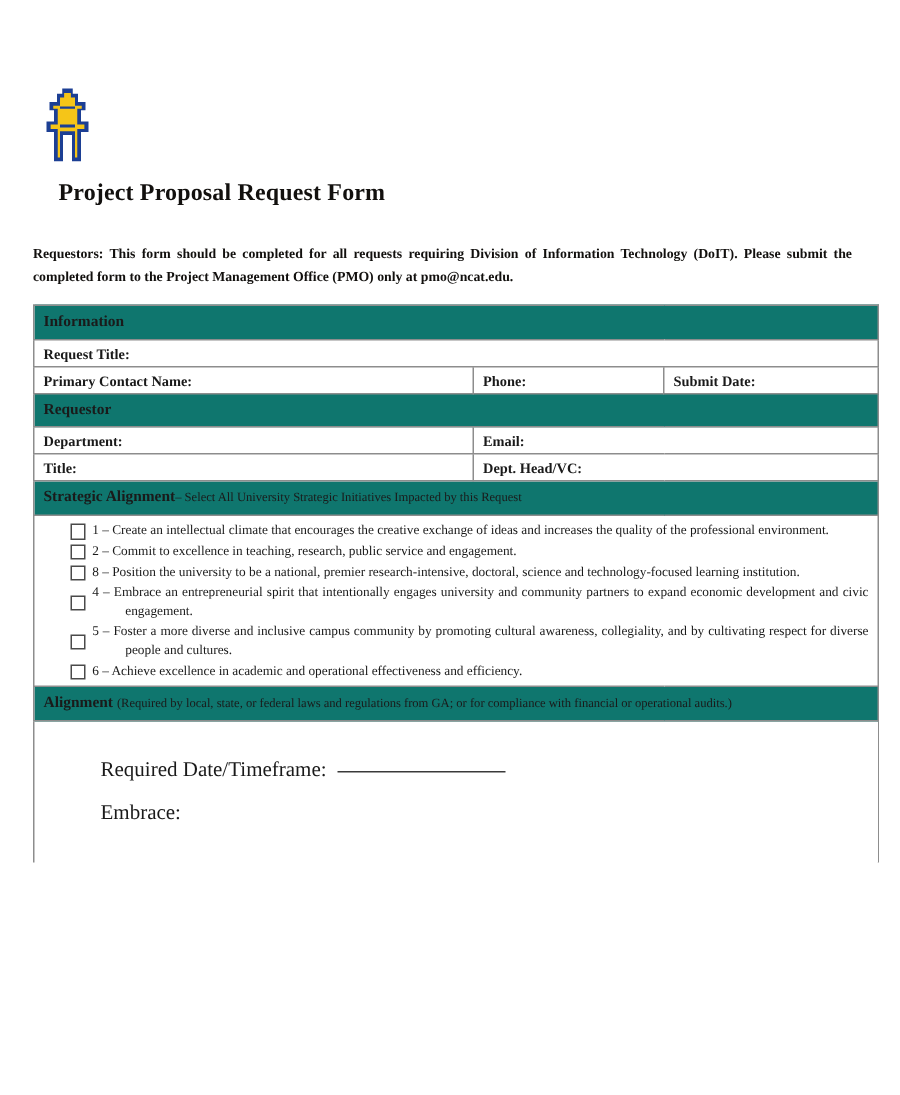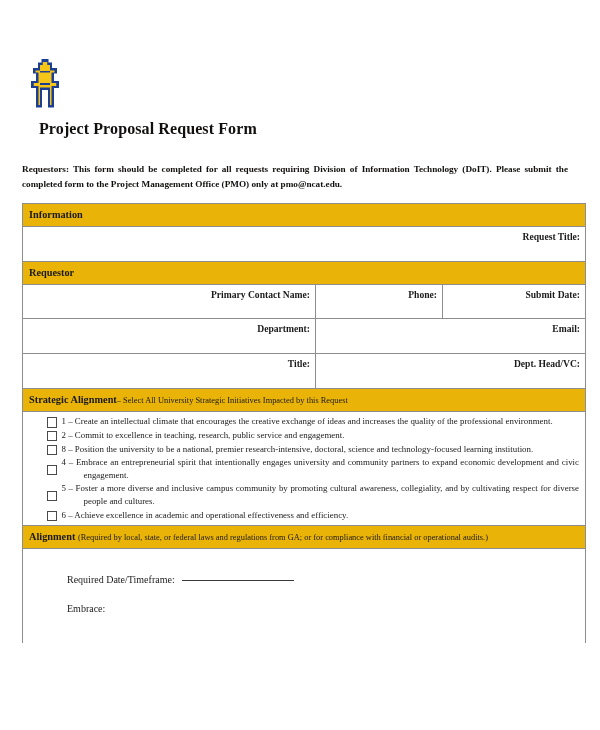--- a/index.html
+++ b/index.html
@@ -66,34 +66,33 @@
   }
   .form-table td {
     border: 1px solid #8d8d8d;
     padding: 3px 5px 3px 6px;
     font-size: 9.3px;
     vertical-align: top;
     line-height: 1.35;
     background: #ffffff;
   }
   td.shaded {
-    background: #eab308;
+    background: #0f766e;
   }
   td.section-head {
     font-weight: bold;
     font-size: 10.3px;
     padding-top: 4px;
     padding-bottom: 4px;
   }
   td.label {
     font-weight: bold;
     font-size: 9.6px;
     padding-top: 4px;
-    padding-bottom: 17px;
-    text-align: right;
+    padding-bottom: 0;
   }
   .sub-note {
     font-weight: normal;
     font-size: 8.4px;
   }
 
   
   td.checklist {
     padding: 3px 6px 3px 8px;
   }
@@ -128,21 +127,21 @@
   
   td.compliance-body {
     height: 94px;
     padding: 0;
     position: relative;
     vertical-align: top;
     border-bottom: none;
   }
   .field-line {
     position: absolute;
-    font-size: 10px;
+    font-size: 14px;
     white-space: nowrap;
   }
   .req-date {
     left: 44px;
     top: 24px;
   }
   .rule {
     display: inline-block;
     width: 112px;
     border-bottom: 1px solid #3a3a3a;
@@ -188,30 +187,30 @@
 
       <tr>
         <td class="shaded section-head" colspan="3">Information</td>
       </tr>
 
       <tr>
         <td class="label" colspan="3">Request Title:</td>
       </tr>
 
       <tr>
-        <td class="shaded section-head" colspan="3">Requestor</td>
-      </tr>
-
-      <tr>
         <td class="label">Primary Contact Name:</td>
         <td class="label">Phone:</td>
         <td class="label">Submit Date:</td>
       </tr>
 
       <tr>
+        <td class="shaded section-head" colspan="3">Requestor</td>
+      </tr>
+
+      <tr>
         <td class="label">Department:</td>
         <td class="label" colspan="2">Email:</td>
       </tr>
 
       <tr>
         <td class="label">Title:</td>
         <td class="label" colspan="2">Dept. Head/VC:</td>
       </tr>
 
       <tr>

